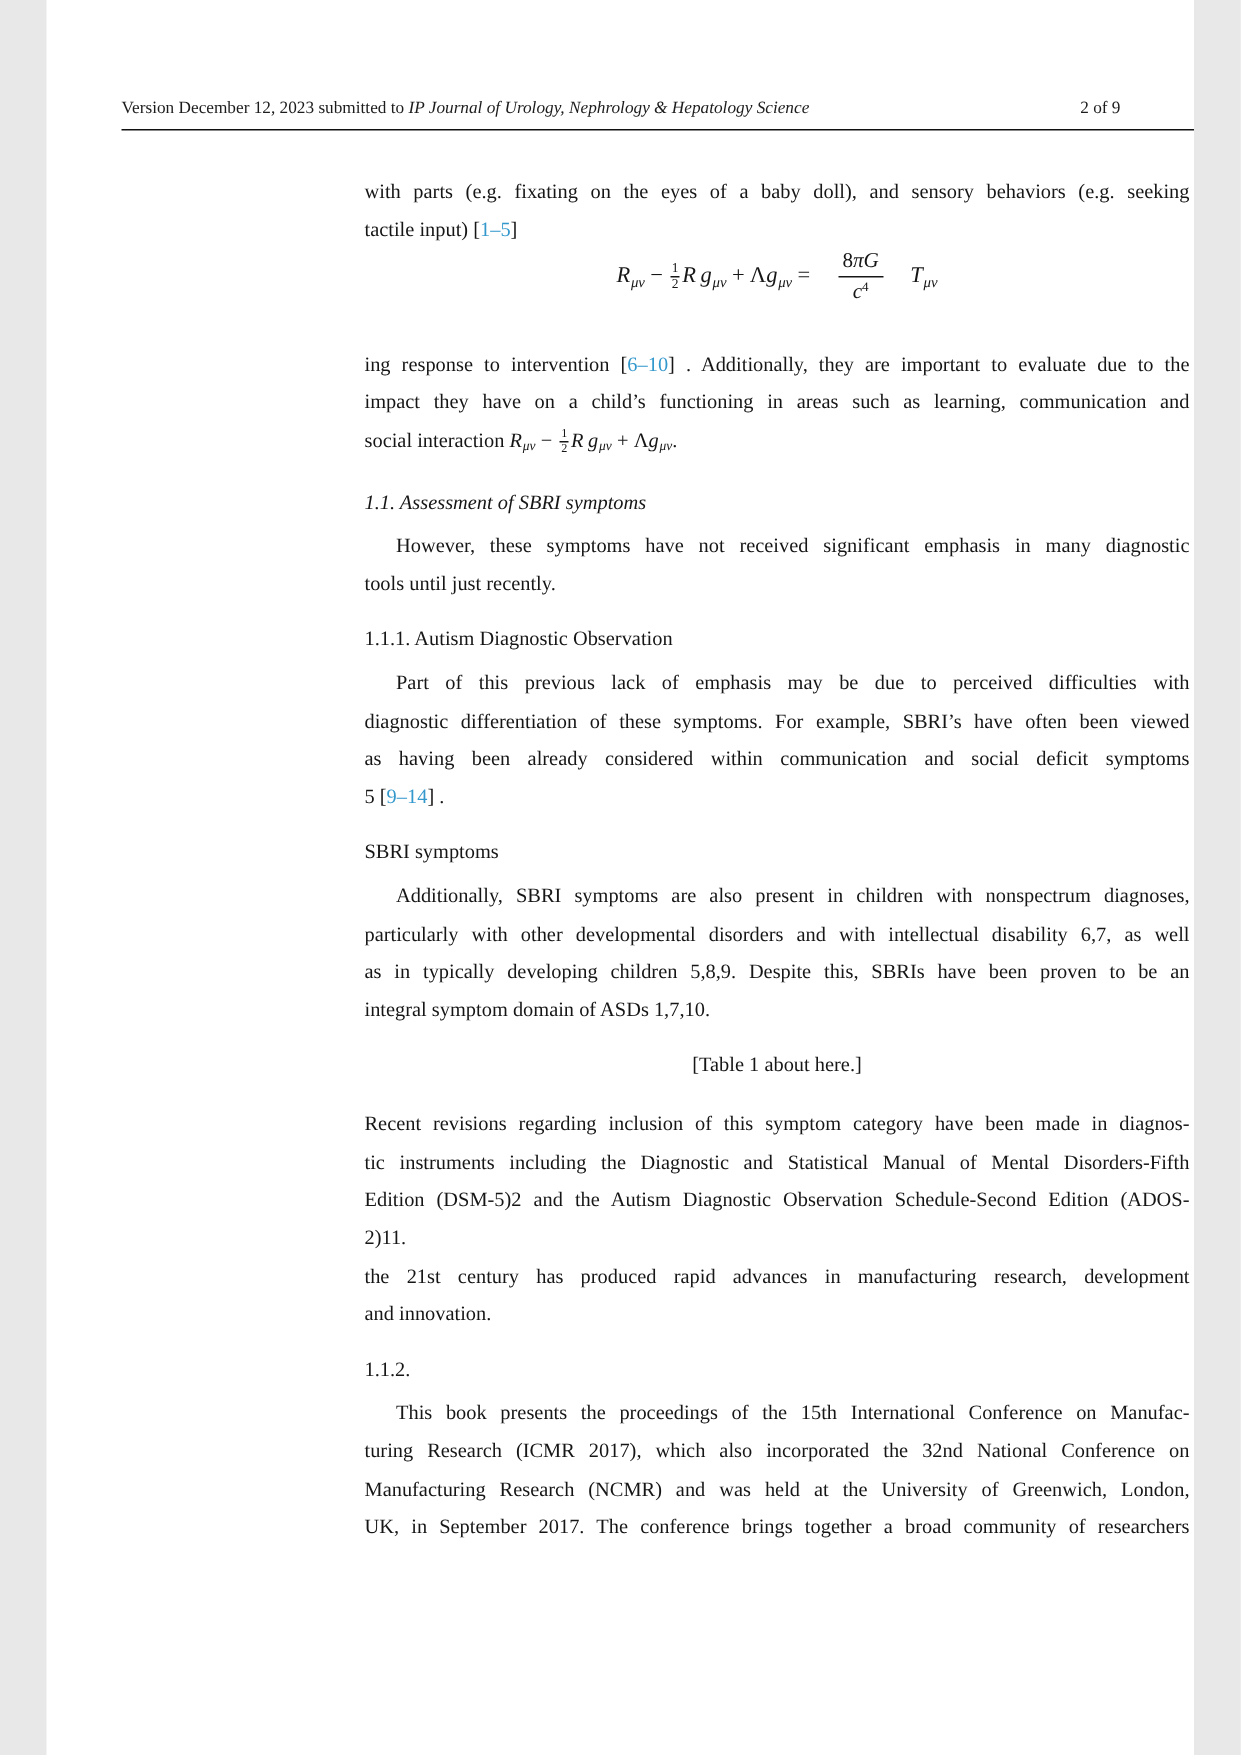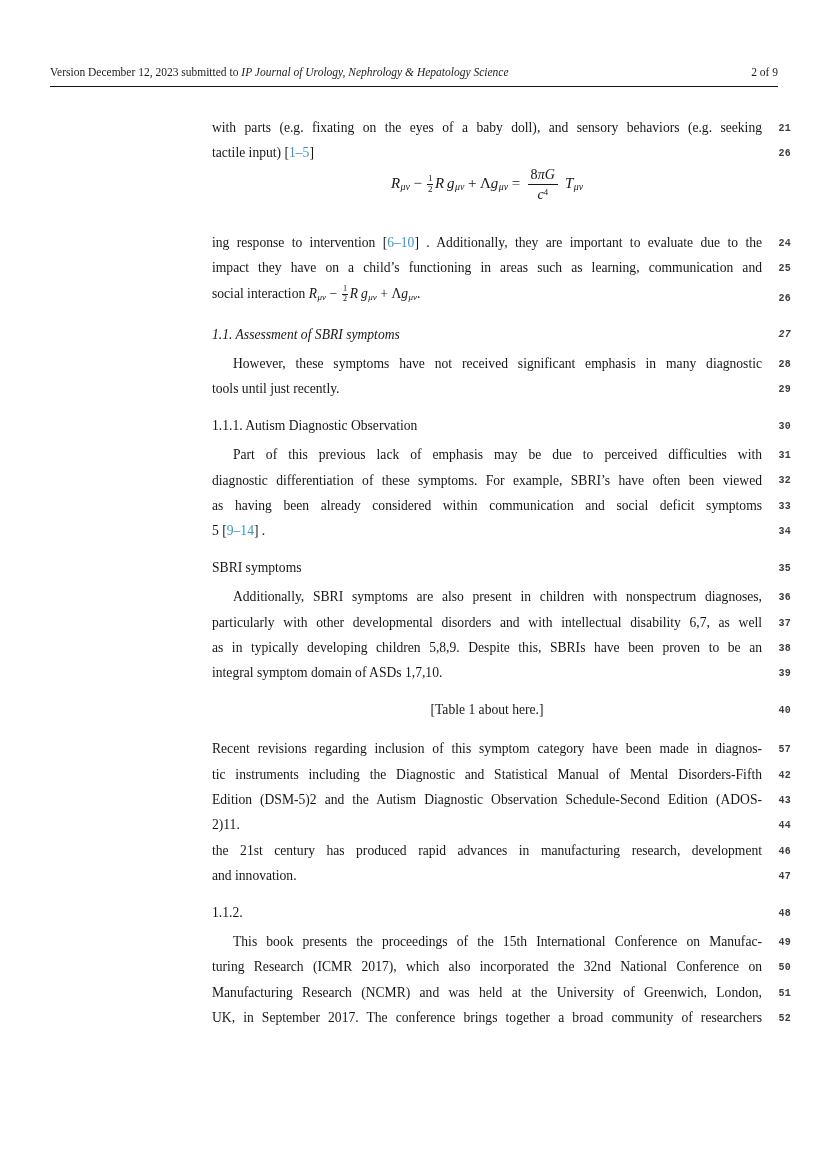--- a/index.html
+++ b/index.html
@@ -1,17 +1,17 @@
 <!DOCTYPE html>
 <html style="--cite: #3398cc;"><head>
 <meta charset="utf-8">
 <style>
   html,body { margin:0; padding:0; background:#e8e8e8; }
   .page {
-    position:relative; width:827px; height:1170px; margin:0 auto;
+    position:relative; width:765px; height:1170px; margin:0 auto;
     background:#ffffff; overflow:hidden;
     font-family:"Liberation Serif", serif; color:#161616;
   }
   
   .header {
     position:absolute; left:50px; right:49px; top:66px;
     display:flex; justify-content:space-between; align-items:baseline;
     font-size:11.5px; line-height:13px; color:#1c1c1c;
   }
   .header .h-left i { font-style:italic; }
@@ -43,21 +43,21 @@
   .mup  { font-style:normal; }
   .msub { font-style:italic; font-size:0.66em; vertical-align:-0.28em; margin-left:0.5px; }
   .msup { font-style:normal; font-size:0.62em; vertical-align:0.5em; }
   .mop  { margin:0 3.5px; }
   .msp  { display:inline-block; width:3px; }
   .hfrac { display:inline-block; text-align:center; vertical-align:-0.45em;
            font-size:0.6em; line-height:1.1; margin:0 1.5px; font-style:normal; }
   .hfrac .fn { display:block; border-bottom:0.9px solid currentColor; padding:0 1px; }
   .hfrac .fd { display:block; }
   .bfrac { display:inline-block; text-align:center; vertical-align:middle;
-           line-height:1.2; margin:0 4px; font-size:0.94em; }
+           line-height:1.2; margin:0 15px; font-size:0.94em; }
   .bfrac .fn { display:block; border-bottom:1px solid currentColor; padding:0 3px 1px; }
   .bfrac .fd { display:block; padding-top:1px; }
 </style>
 </head>
 <body>
 
 <div class="page">
   <div class="header">
     <div class="h-left"><span>Version December 12, 2023 submitted to </span><i>IP Journal of Urology, Nephrology &amp; Hepatology Science</i></div>
     <div class="h-right">2 of 9</div>

